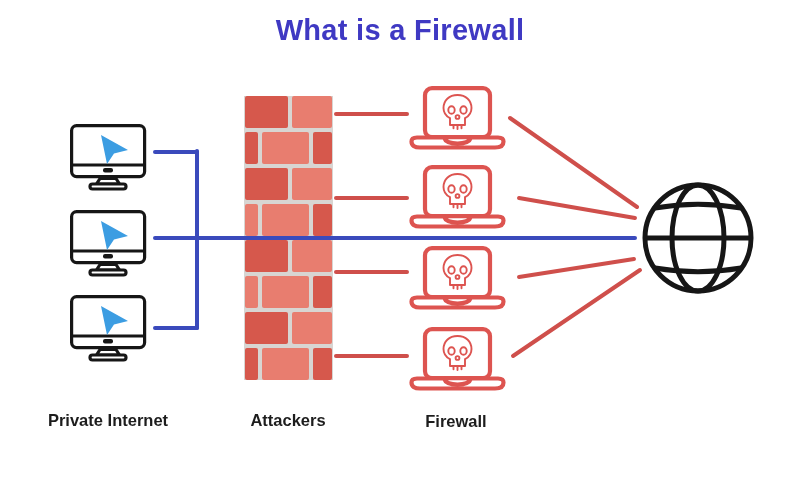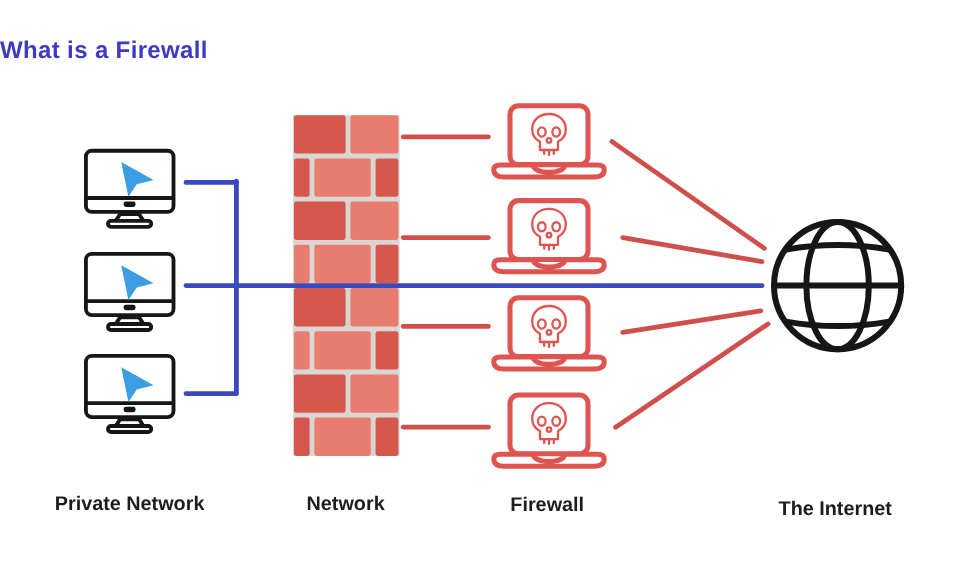--- a/index.html
+++ b/index.html
@@ -2,22 +2,22 @@
 <html style="--title-color: #3f39c3; --line-blue: #3a4abc; --cursor-blue: #3c9de2; --line-red: #cf4f4b; --icon-red: #dd5450; --brick-dark: #d6584c; --brick-light: #e87d6f; --mortar: #d8d5d2; --icon-black: #161616; --label-color: #1d1d1d; --background: #ffffff;"><head>
 <meta charset="utf-8">
 <style>
   html,body{margin:0;padding:0;background:#fff;}
   .canvas{
     position:relative;width:800px;height:480px;overflow:hidden;
     background:var(--background,#fff);
     font-family:"Liberation Sans",sans-serif;
   }
   .title{
-    position:absolute;top:31px;left:0;width:100%;text-align:left;
-    font-size:20px;font-weight:700;letter-spacing:.3px;
+    position:absolute;top:14px;left:0;width:100%;text-align:center;
+    font-size:29px;font-weight:700;letter-spacing:.3px;
     color:var(--title-color,#3f39c3);
   }
   .scene{position:absolute;left:0;top:0;}
   .label{
     position:absolute;font-size:16.5px;font-weight:700;text-align:center;
     color:var(--label-color,#1d1d1d);white-space:nowrap;
   }
   
   .blue{stroke:var(--line-blue,#3a4abc);stroke-width:4;fill:none;stroke-linecap:round;}
   .redline{stroke:var(--line-red,#cf4f4b);stroke-width:4;fill:none;stroke-linecap:round;}
@@ -165,17 +165,16 @@
 
     <g transform="translate(642,182)">
       <circle class="globe" cx="56" cy="56" r="53"></circle>
       <ellipse class="globe" cx="56" cy="56" rx="26" ry="53"></ellipse>
       <path class="globe" d="M3.5,56 H108.5"></path>
       <path class="globe" d="M13,26 Q56,18.5 99,26"></path>
       <path class="globe" d="M13,86 Q56,93.5 99,86"></path>
     </g>
   </svg>
 
-  <div class="label" style="left:18px;top:411px;width:180px;">Private Network</div>
-  <div class="label" style="left:237px;top:411px;width:102px;">Network</div>
+  <div class="label" style="left:18px;top:411px;width:180px;">Private Internet</div>
+  <div class="label" style="left:237px;top:411px;width:102px;">Attackers</div>
   <div class="label" style="left:405px;top:412px;width:102px;">Firewall</div>
-  <div class="label" style="left:634px;top:415px;width:124px;">The Internet</div>
 </div>
 
 </body></html>

